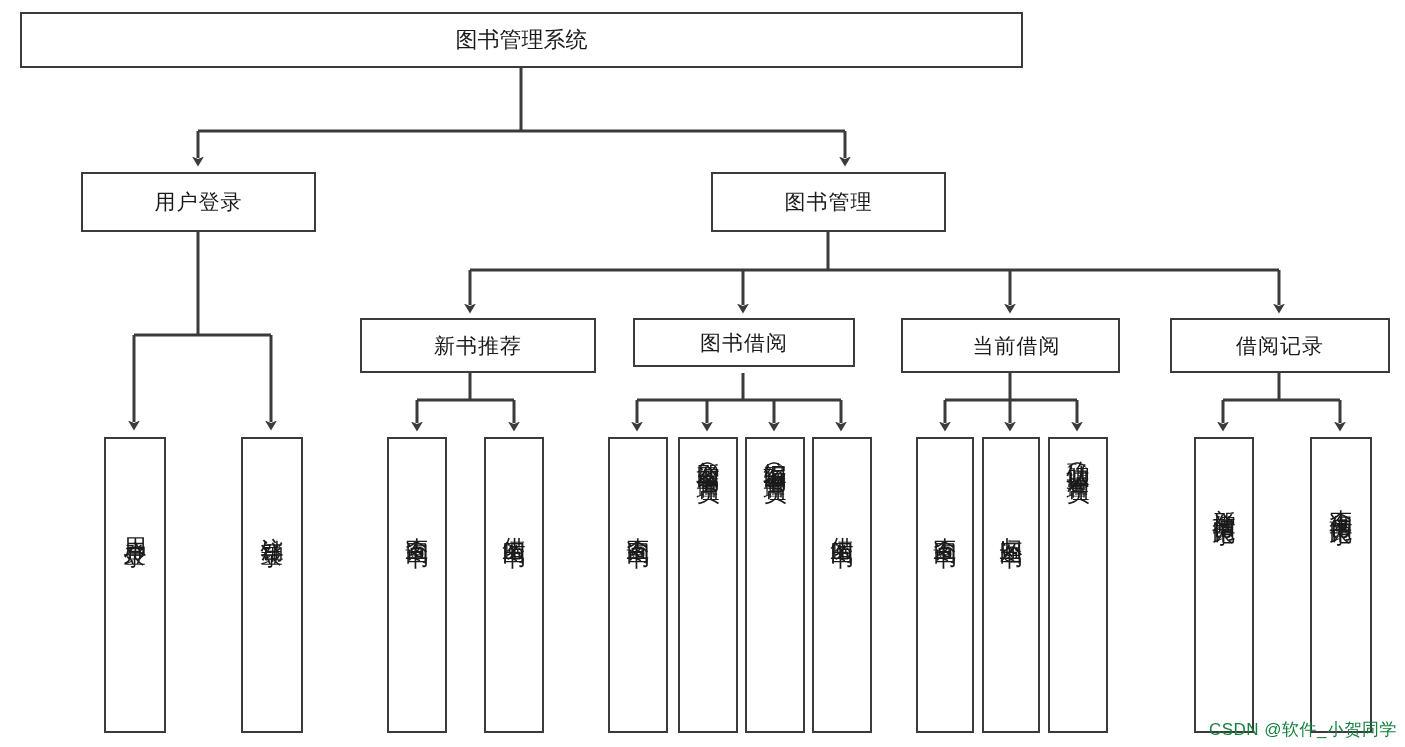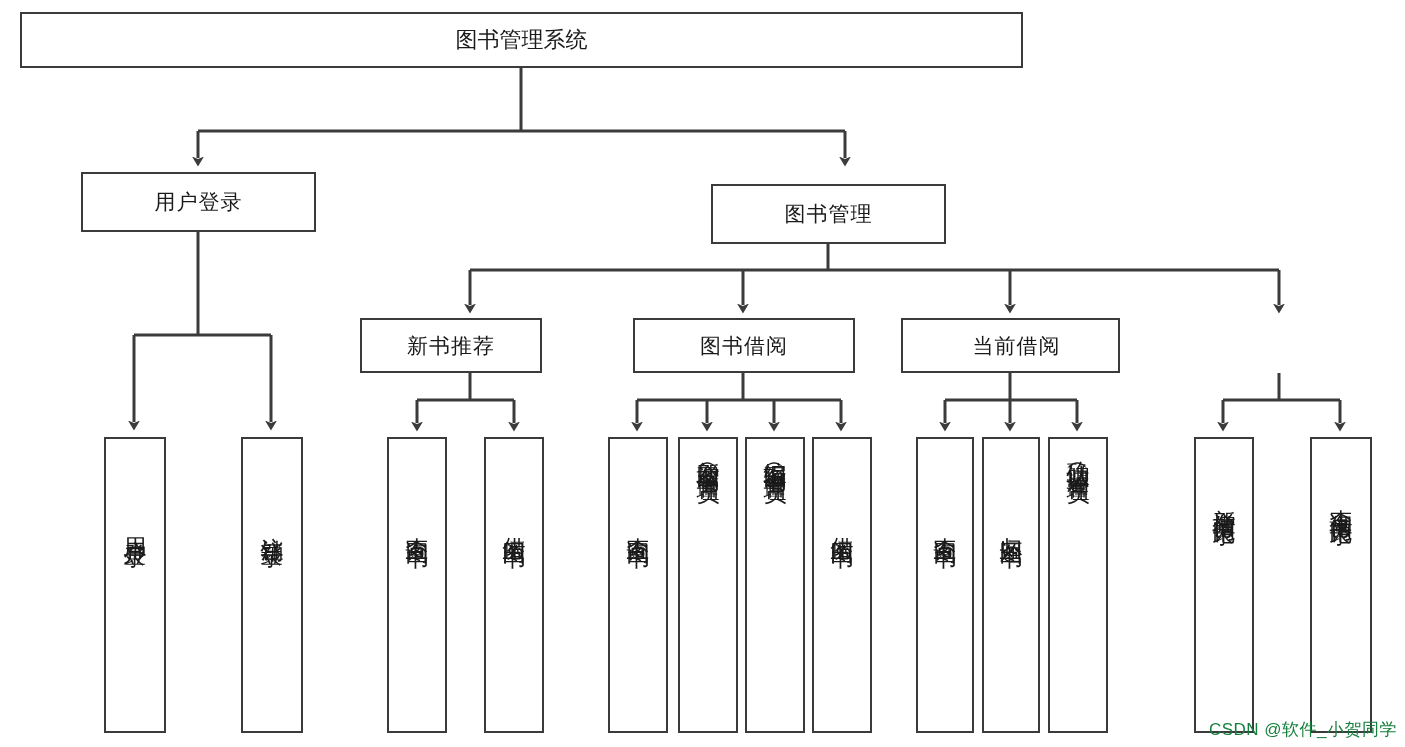--- a/index.html
+++ b/index.html
@@ -111,25 +111,26 @@
       <path d="M1279,373 L1279,400"></path>
       <path d="M1223,400 L1340,400"></path>
       <path d="M1223,400 L1223,423" marker-end="url(#ar)"></path>
       <path d="M1340,400 L1340,423" marker-end="url(#ar)"></path>
     </g>
   </svg>
 
   <div class="node root" style="left:20px;top:12px;width:1003px;height:56px;">图书管理系统</div>
 
   <div class="node h" style="left:81px;top:172px;width:235px;height:60px;">用户登录</div>
-  <div class="node h" style="left:711px;top:172px;width:235px;height:60px;margin-top:12px;">图书管理</div>
+  <div class="node h" style="left:711px;top:172px;width:235px;height:60px;">图书管理</div>
 
-  <div class="node h" style="left:360px;top:318px;width:182px;height:55px;">新书推荐</div>
-  <div class="node h" style="left:633px;top:318px;width:222px;height:55px;">图书借阅</div>
+  <div class="node h" style="left:360px;top:318px;width:236px;height:55px;">新书推荐</div>
+  <div class="node h" style="left:633px;top:318px;width:222px;height:49px;">图书借阅</div>
   <div class="node h" style="left:901px;top:318px;width:219px;height:55px;padding-left:12px;">当前借阅</div>
+  <div class="node h" style="left:1170px;top:318px;width:220px;height:55px;">借阅记录</div>
 
   <div class="leaf short" style="left:104px;top:437px;width:62px;height:296px;">
     <span class="vtext">用户登录</span>
   </div>
   <div class="leaf short" style="left:241px;top:437px;width:62px;height:296px;">
     <span class="vtext">注销登录</span>
   </div>
 
   <div class="leaf short" style="left:387px;top:437px;width:60px;height:296px;">
     <span class="vtext">查询图书</span>

